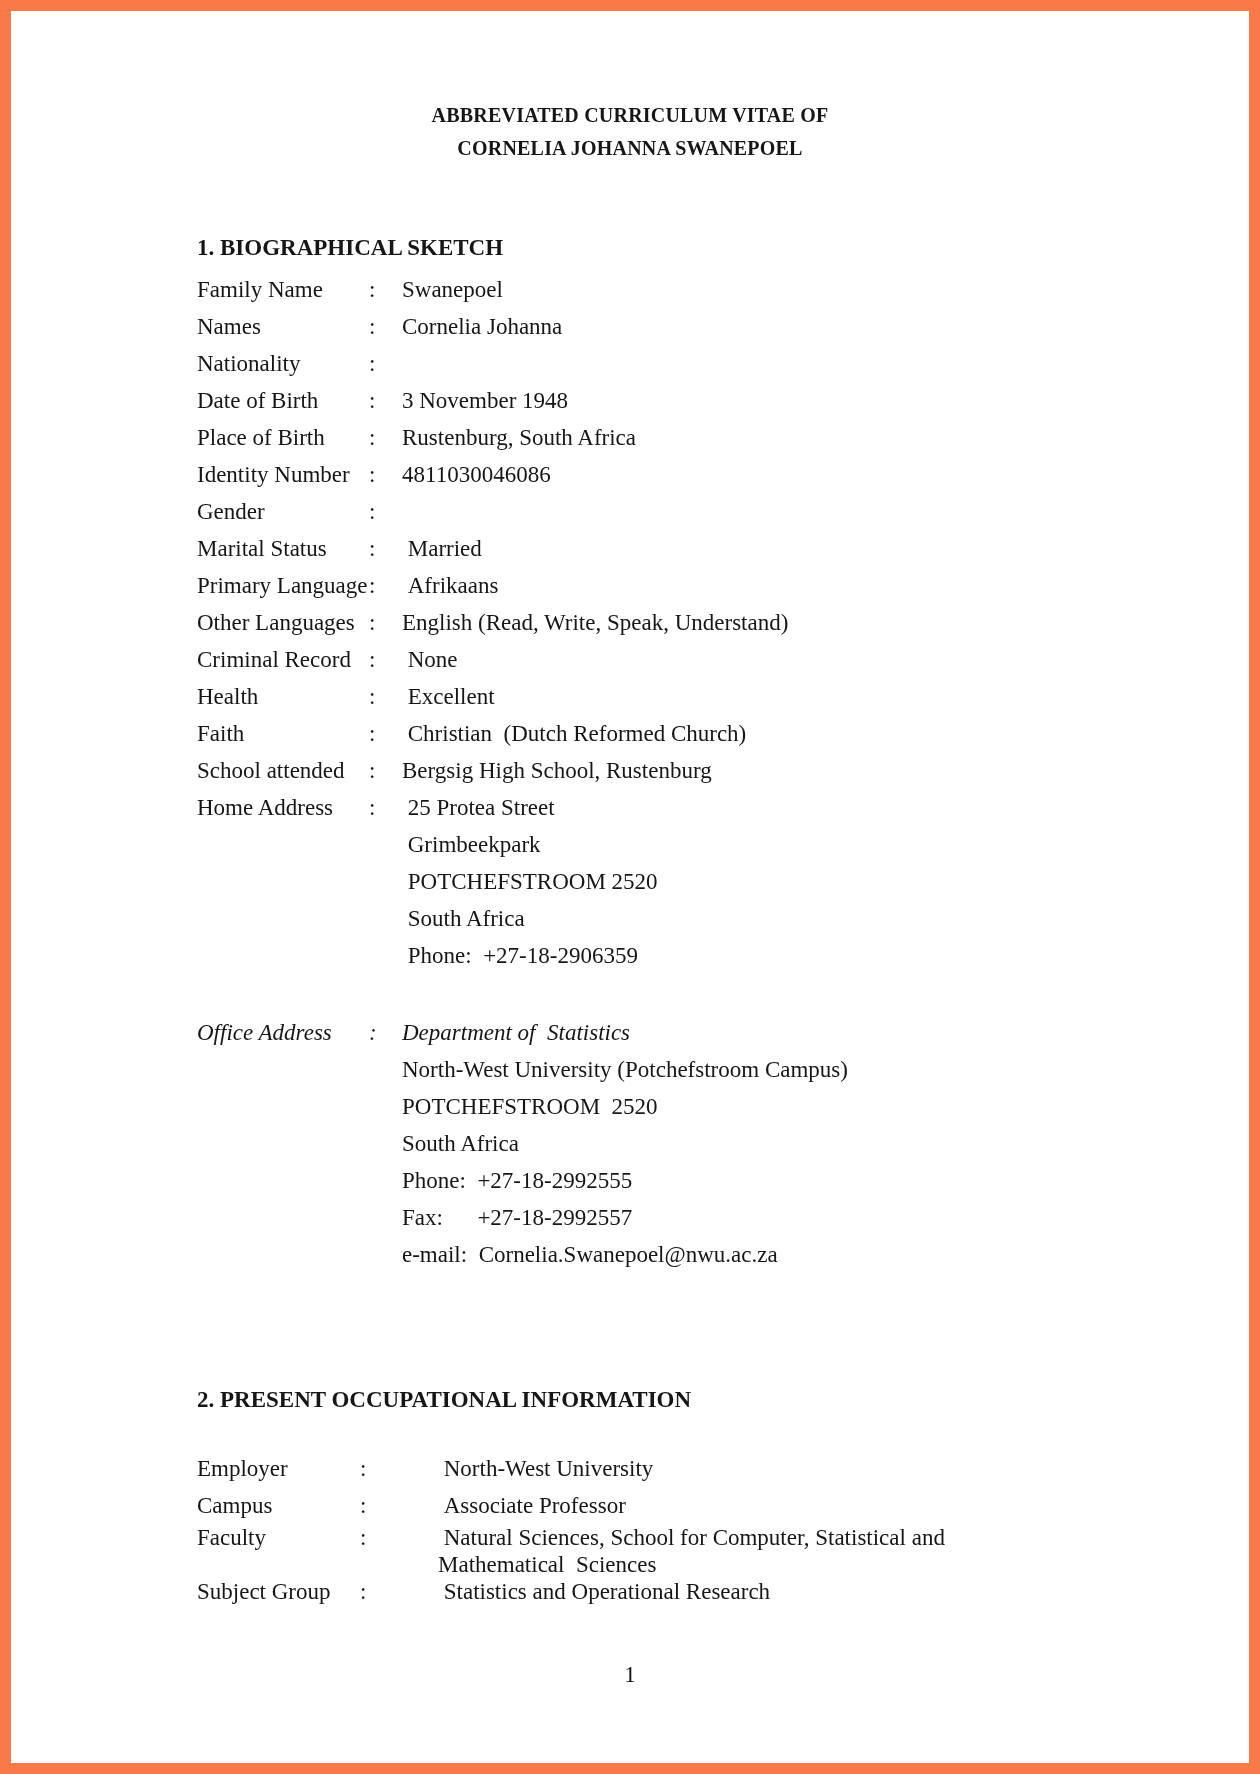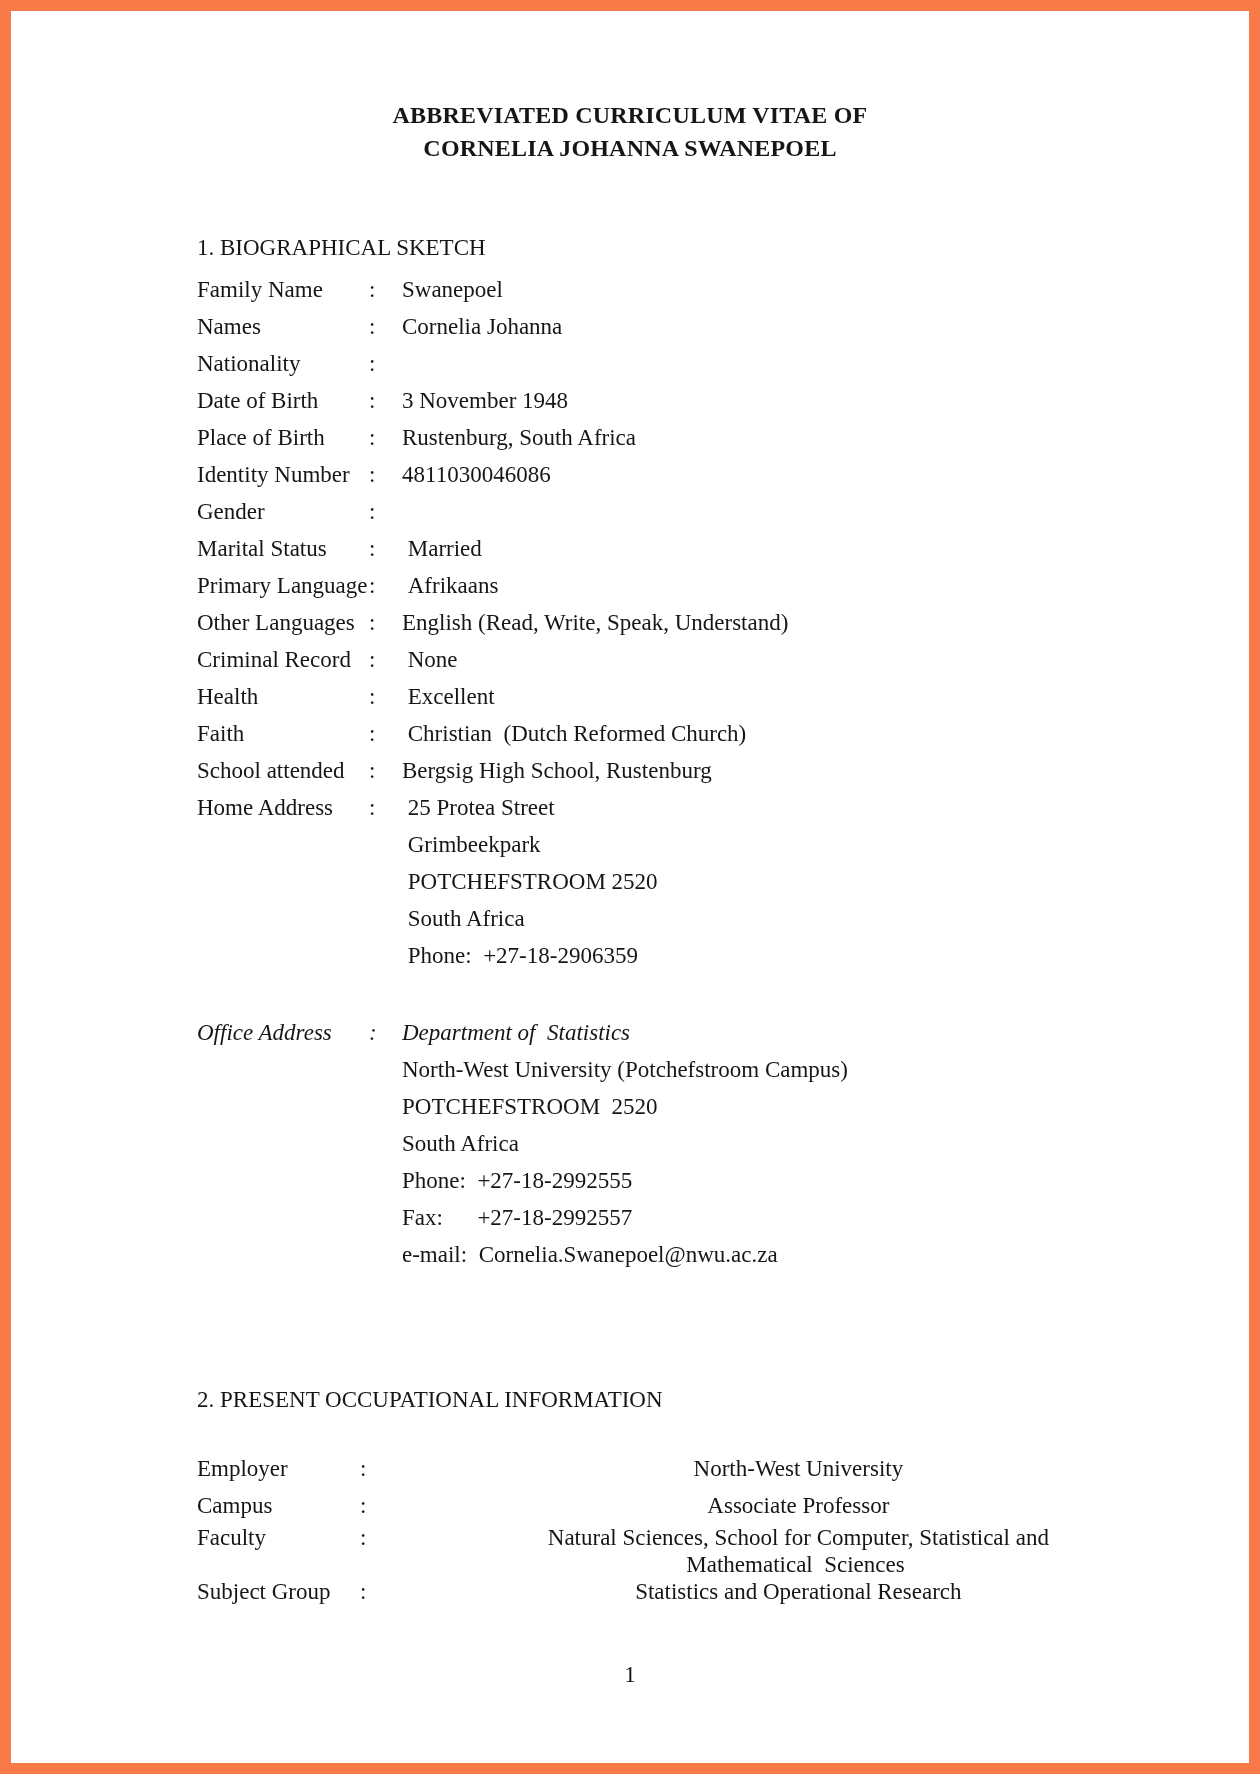--- a/index.html
+++ b/index.html
@@ -10,45 +10,45 @@
     background:#ffffff;
     border:11px solid #f87a49;
     font-family:"Liberation Serif","DejaVu Serif",serif;
     color:#161616;
     overflow:hidden;
   }
   .title-block{
     margin-top:88px;
     text-align:center;
     font-weight:bold;
-    font-size:24px;
+    font-size:20px;
     line-height:33px;
     letter-spacing:0.2px;
   }
   .body-col{
     margin-left:186px;
     margin-right:70px;
     font-size:23px;
   }
   .sec-heading{
-    font-weight:normal;
+    font-weight:bold;
     font-size:23px;
     line-height:33px;
   }
   .sec-heading.h1{margin-top:66px;}
   .sec-heading.h2{margin-top:110px;}
   .rows{margin-top:7px;}
   .rows.s2{margin-top:34px;}
   .row{display:flex;height:37px;line-height:37px;white-space:pre-wrap;}
   .row.gap-before{margin-top:40px;font-style:italic;}
   .lbl{width:172px;flex:none;}
   .s2 .lbl{width:163px;}
   .colon{width:33px;flex:none;}
   .val{flex:1;}
-  .s2 .val{margin-left:19px;text-align:center;}
+  .s2 .val{margin-left:45px;}
   .row.multiline{height:auto;line-height:27px;}
   .row.tight{height:27px;line-height:27px;}
   .page-number{
     position:absolute;
     left:0;top:1650px;
     width:100%;
     text-align:center;
     font-size:23px;
     line-height:27px;
   }

